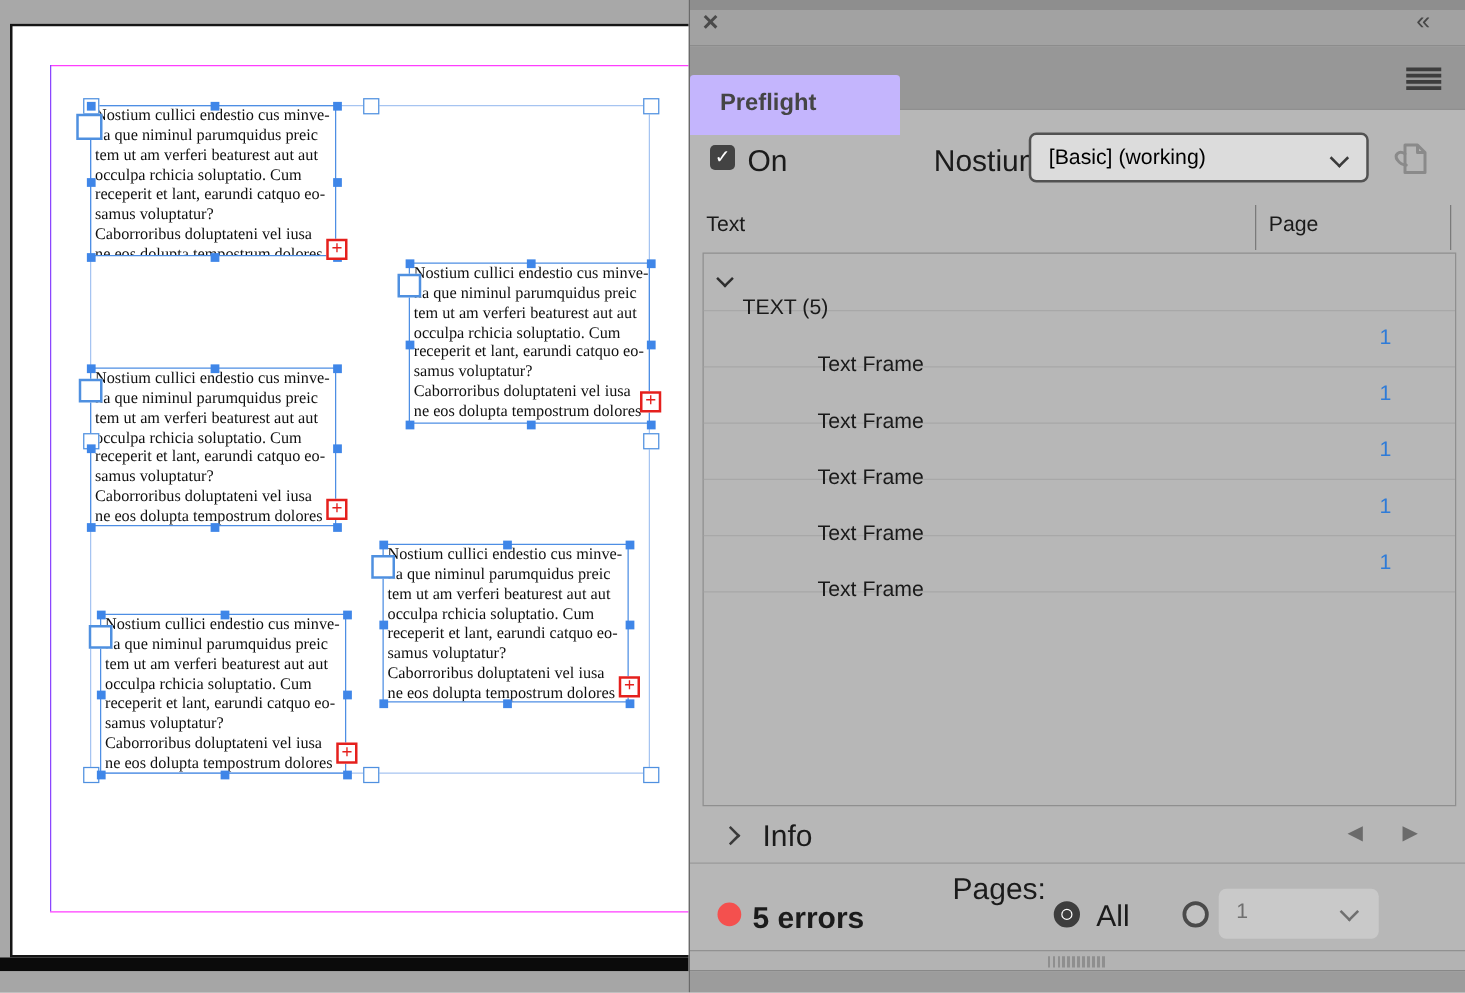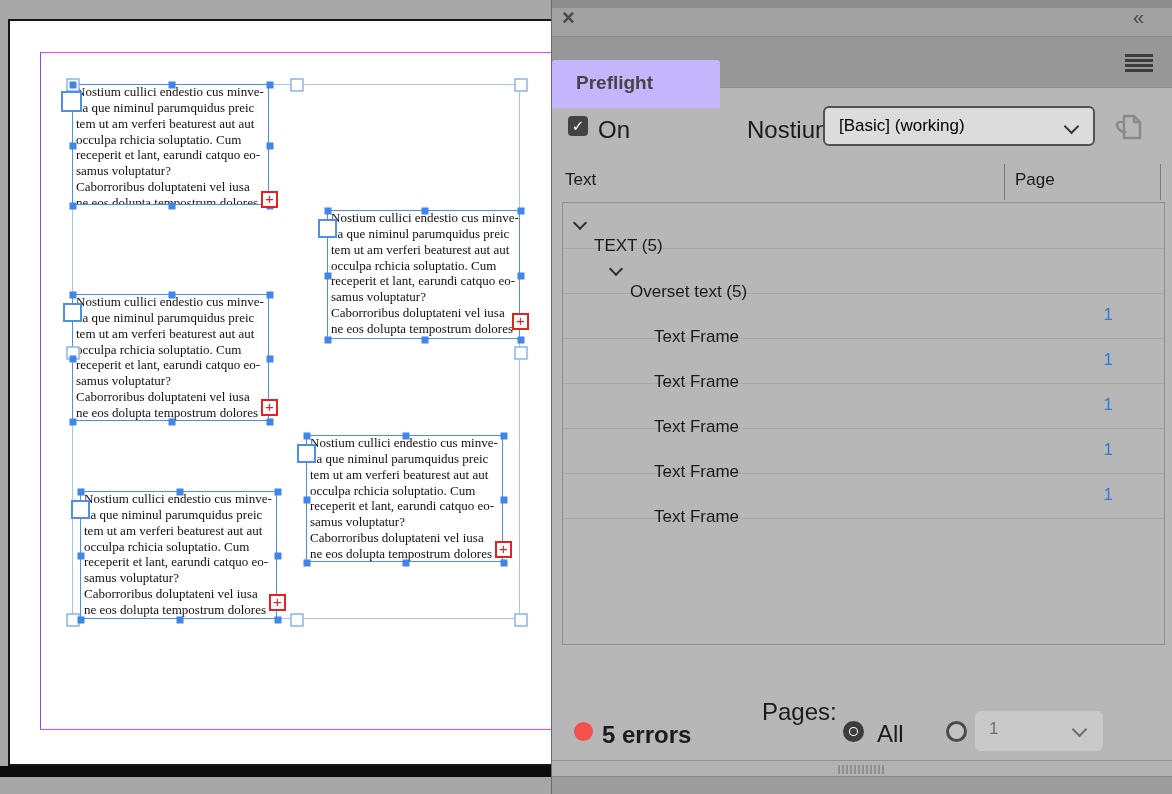--- a/index.html
+++ b/index.html
@@ -253,24 +253,20 @@
     <span class="col-hdr" style="left:13px;top:170px;">Text</span>
     <div class="hdr-div" style="left:452px;"></div>
     <span class="col-hdr" style="left:463px;top:170px;">Page</span>
     <div class="hdr-div" style="left:608px;"></div>
 
     <div class="list">
       <div class="row" style="height:45px;">
         <span class="tree-chev" style="left:12px;"></span>
         <span class="rlabel" style="left:31px;">TEXT (5)</span>
       </div>
-      <div class="row">
-        <span class="tree-chev" style="left:48px;"></span>
-        <span class="rlabel" style="left:67px;">Overset text (5)</span>
-      </div>
       <div>
 
           <div class="row">
             <span class="rlabel" style="left:91px;">Text Frame</span>
             <span class="pagenum">1</span>
           </div>
 
           <div class="row">
             <span class="rlabel" style="left:91px;">Text Frame</span>
             <span class="pagenum">1</span>
@@ -286,20 +282,26 @@
             <span class="pagenum">1</span>
           </div>
 
           <div class="row">
             <span class="rlabel" style="left:91px;">Text Frame</span>
             <span class="pagenum">1</span>
           </div>
         </div>
     </div>
 
+    <div class="info-row">
+      <span class="chev right" style="left:27px;top:18px;position:absolute;"></span>
+      <span class="lbl" style="left:58px;top:11px;">Info</span>
+      <span class="nav-arrow" style="left:526px;">◀</span>
+      <span class="nav-arrow" style="left:570px;">▶</span>
+    </div>
 
     <div class="status-dot"></div>
     <span class="lbl" style="left:50px;top:721px;font-weight:bold;">5 errors</span>
     <span class="lbl" style="left:210px;top:698px;">Pages:</span>
     <div class="radio sel" style="left:291px;top:721px;"></div>
     <span class="lbl" style="left:325px;top:720px;">All</span>
     <div class="radio unsel" style="left:394px;top:721px;"></div>
     <div class="dd dd-pages">
       <span class="dd-value">1</span>
       <span class="chev down" style="right:18px;top:13px;border-color:#6f6f6f;"></span>

